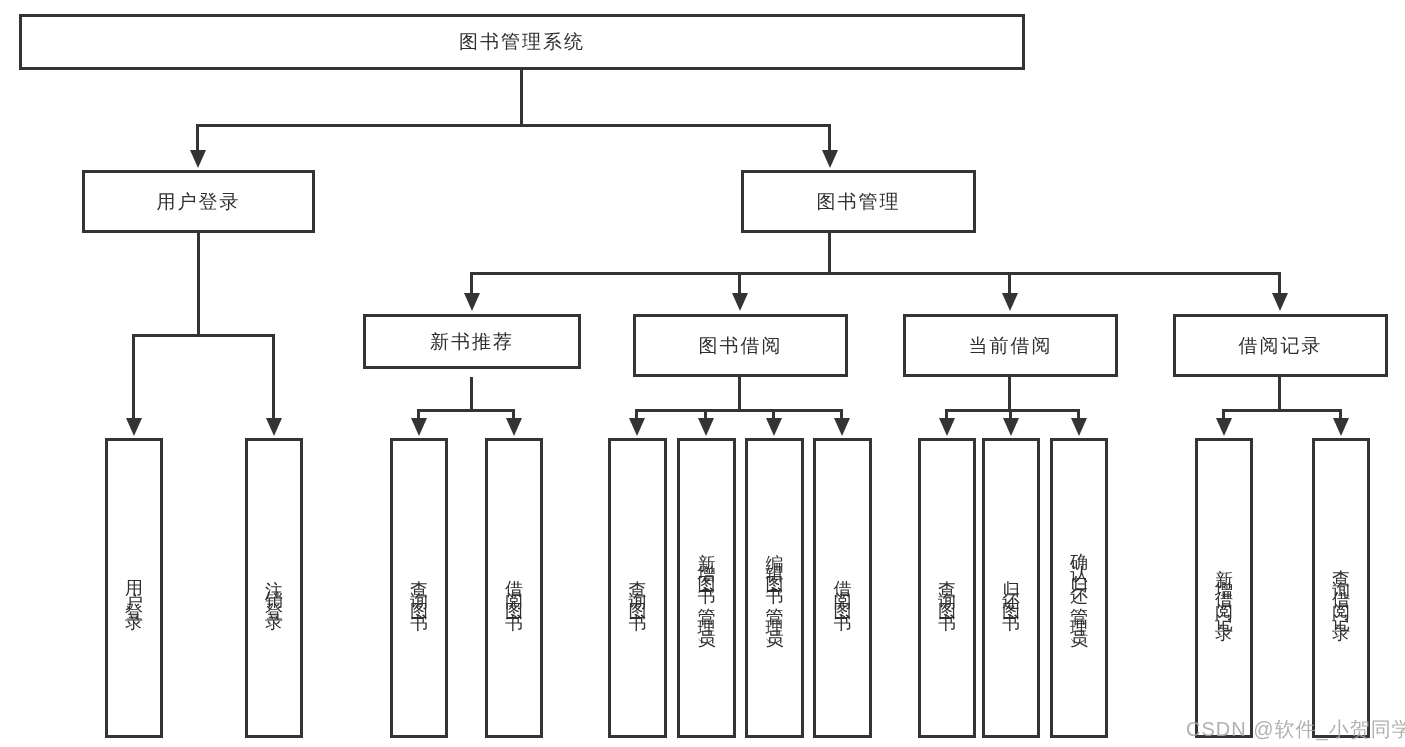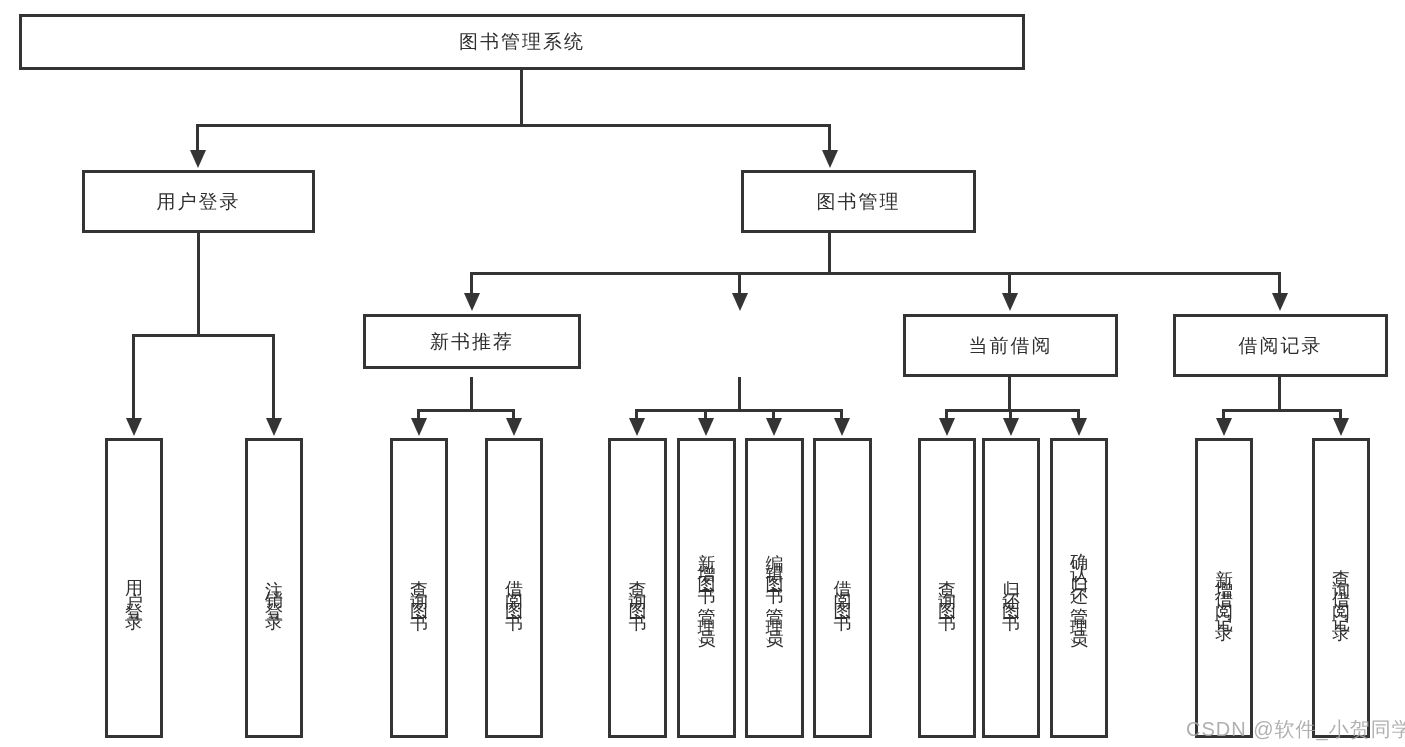--- a/index.html
+++ b/index.html
@@ -67,20 +67,23 @@
   <div class="arrow" style="left:464px;top:293px;"></div>
   <div class="vline" style="left:738px;top:272px;height:24px;"></div>
   <div class="arrow" style="left:732px;top:293px;"></div>
   <div class="vline" style="left:1008px;top:272px;height:24px;"></div>
   <div class="arrow" style="left:1002px;top:293px;"></div>
   <div class="vline" style="left:1278px;top:272px;height:24px;"></div>
   <div class="arrow" style="left:1272px;top:293px;"></div>
 
   <div class="box" style="left:363px;top:314px;width:218px;height:55px;">
     <span class="hlabel">新书推荐</span>
+  </div>
+  <div class="box" style="left:633px;top:314px;width:215px;height:63px;">
+    <span class="hlabel">图书借阅</span>
   </div>
   <div class="box" style="left:1173px;top:314px;width:215px;height:63px;">
     <span class="hlabel">借阅记录</span>
   </div>
   <div class="box" style="left:903px;top:314px;width:215px;height:63px;">
     <span class="hlabel">当前借阅</span>
   </div>
 
   <div class="vline" style="left:470px;top:377px;height:34px;"></div>
   <div class="hline" style="left:417px;top:409px;width:98px;"></div>

